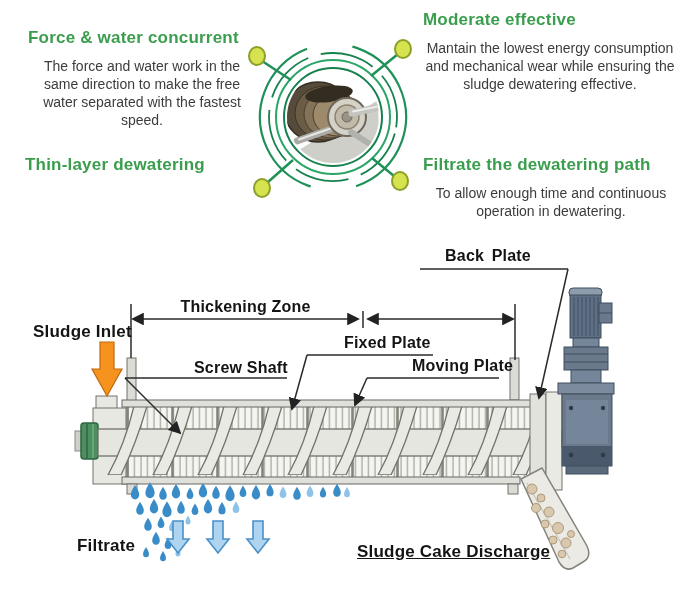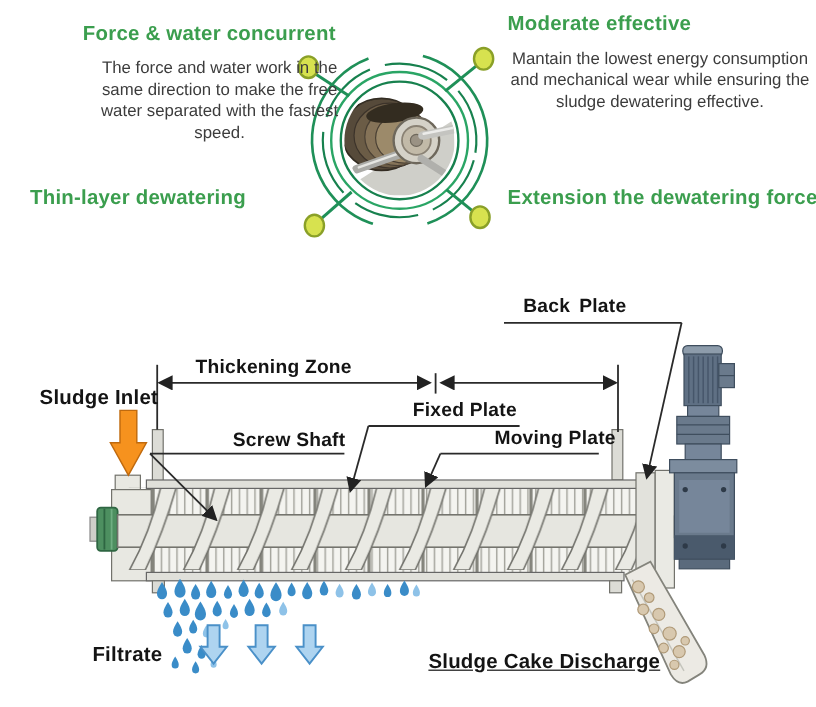--- a/index.html
+++ b/index.html
@@ -7,30 +7,30 @@
     position:relative;width:680px;height:589px;background:#ffffff;overflow:hidden;
     font-family:"Liberation Sans", sans-serif;
   }
   .art{position:absolute;left:0;top:0;}
   .feat{position:absolute;}
   .feat h3{
     margin:0 0 9px 0;font-size:17px;font-weight:bold;color:#3b9e4e;
     letter-spacing:.2px;white-space:nowrap;
   }
   .feat p{margin:0;font-size:14px;line-height:18px;color:#3c3c3c;text-align:center;}
-  .f1{left:28px;top:18px;width:228px;margin-left:41px;}
+  .f1{left:28px;top:28px;width:228px;}
   .f2{left:423px;top:10px;width:254px;}
   .f3{left:25px;top:155px;width:246px;}
   .f4{left:423px;top:155px;width:256px;}
   .dlabel{
     position:absolute;font-weight:bold;color:#141414;font-size:16px;
     letter-spacing:.2px;white-space:nowrap;
   }
   .big{font-size:17px;}
-  .ctr{}
+  .ctr{text-align:center;}
   .lab-sludge-inlet{left:33px;top:322px;}
   .lab-thickening{left:163px;top:298px;width:165px;}
   .lab-dewatering{left:368px;top:298px;width:150px;}
   .lab-backplate{left:436px;top:247px;width:104px;word-spacing:3px;}
   .lab-fixedplate{left:344px;top:334px;}
   .lab-movingplate{left:412px;top:357px;}
   .lab-screwshaft{left:194px;top:359px;}
   .lab-filtrate{left:77px;top:520px;margin-top:16px;}
   .lab-cake{left:357px;top:542px;text-decoration:underline;}
 </style>
@@ -250,21 +250,22 @@
     <p>The force and water work in the same direction to make the free water separated with the fastest speed.</p>
   </div>
   <div class="feat f2">
     <h3>Moderate effective</h3>
     <p>Mantain the lowest energy consumption and mechanical wear while ensuring the sludge dewatering effective.</p>
   </div>
   <div class="feat f3">
     <h3>Thin-layer dewatering</h3>
   </div>
   <div class="feat f4">
-    <h3>Extension the dewatering force</h3>
+    <h3>Filtrate the dewatering path</h3>
+    <p>To allow enough time and continuous operation in dewatering.</p>
   </div>
 
   <div class="dlabel big lab-sludge-inlet">Sludge Inlet</div>
   <div class="dlabel ctr lab-thickening">Thickening Zone</div>
   <div class="dlabel ctr lab-backplate">Back Plate</div>
   <div class="dlabel lab-fixedplate">Fixed Plate</div>
   <div class="dlabel lab-movingplate">Moving Plate</div>
   <div class="dlabel lab-screwshaft">Screw Shaft</div>
   <div class="dlabel big lab-filtrate">Filtrate</div>
   <div class="dlabel big lab-cake">Sludge Cake Discharge</div>

